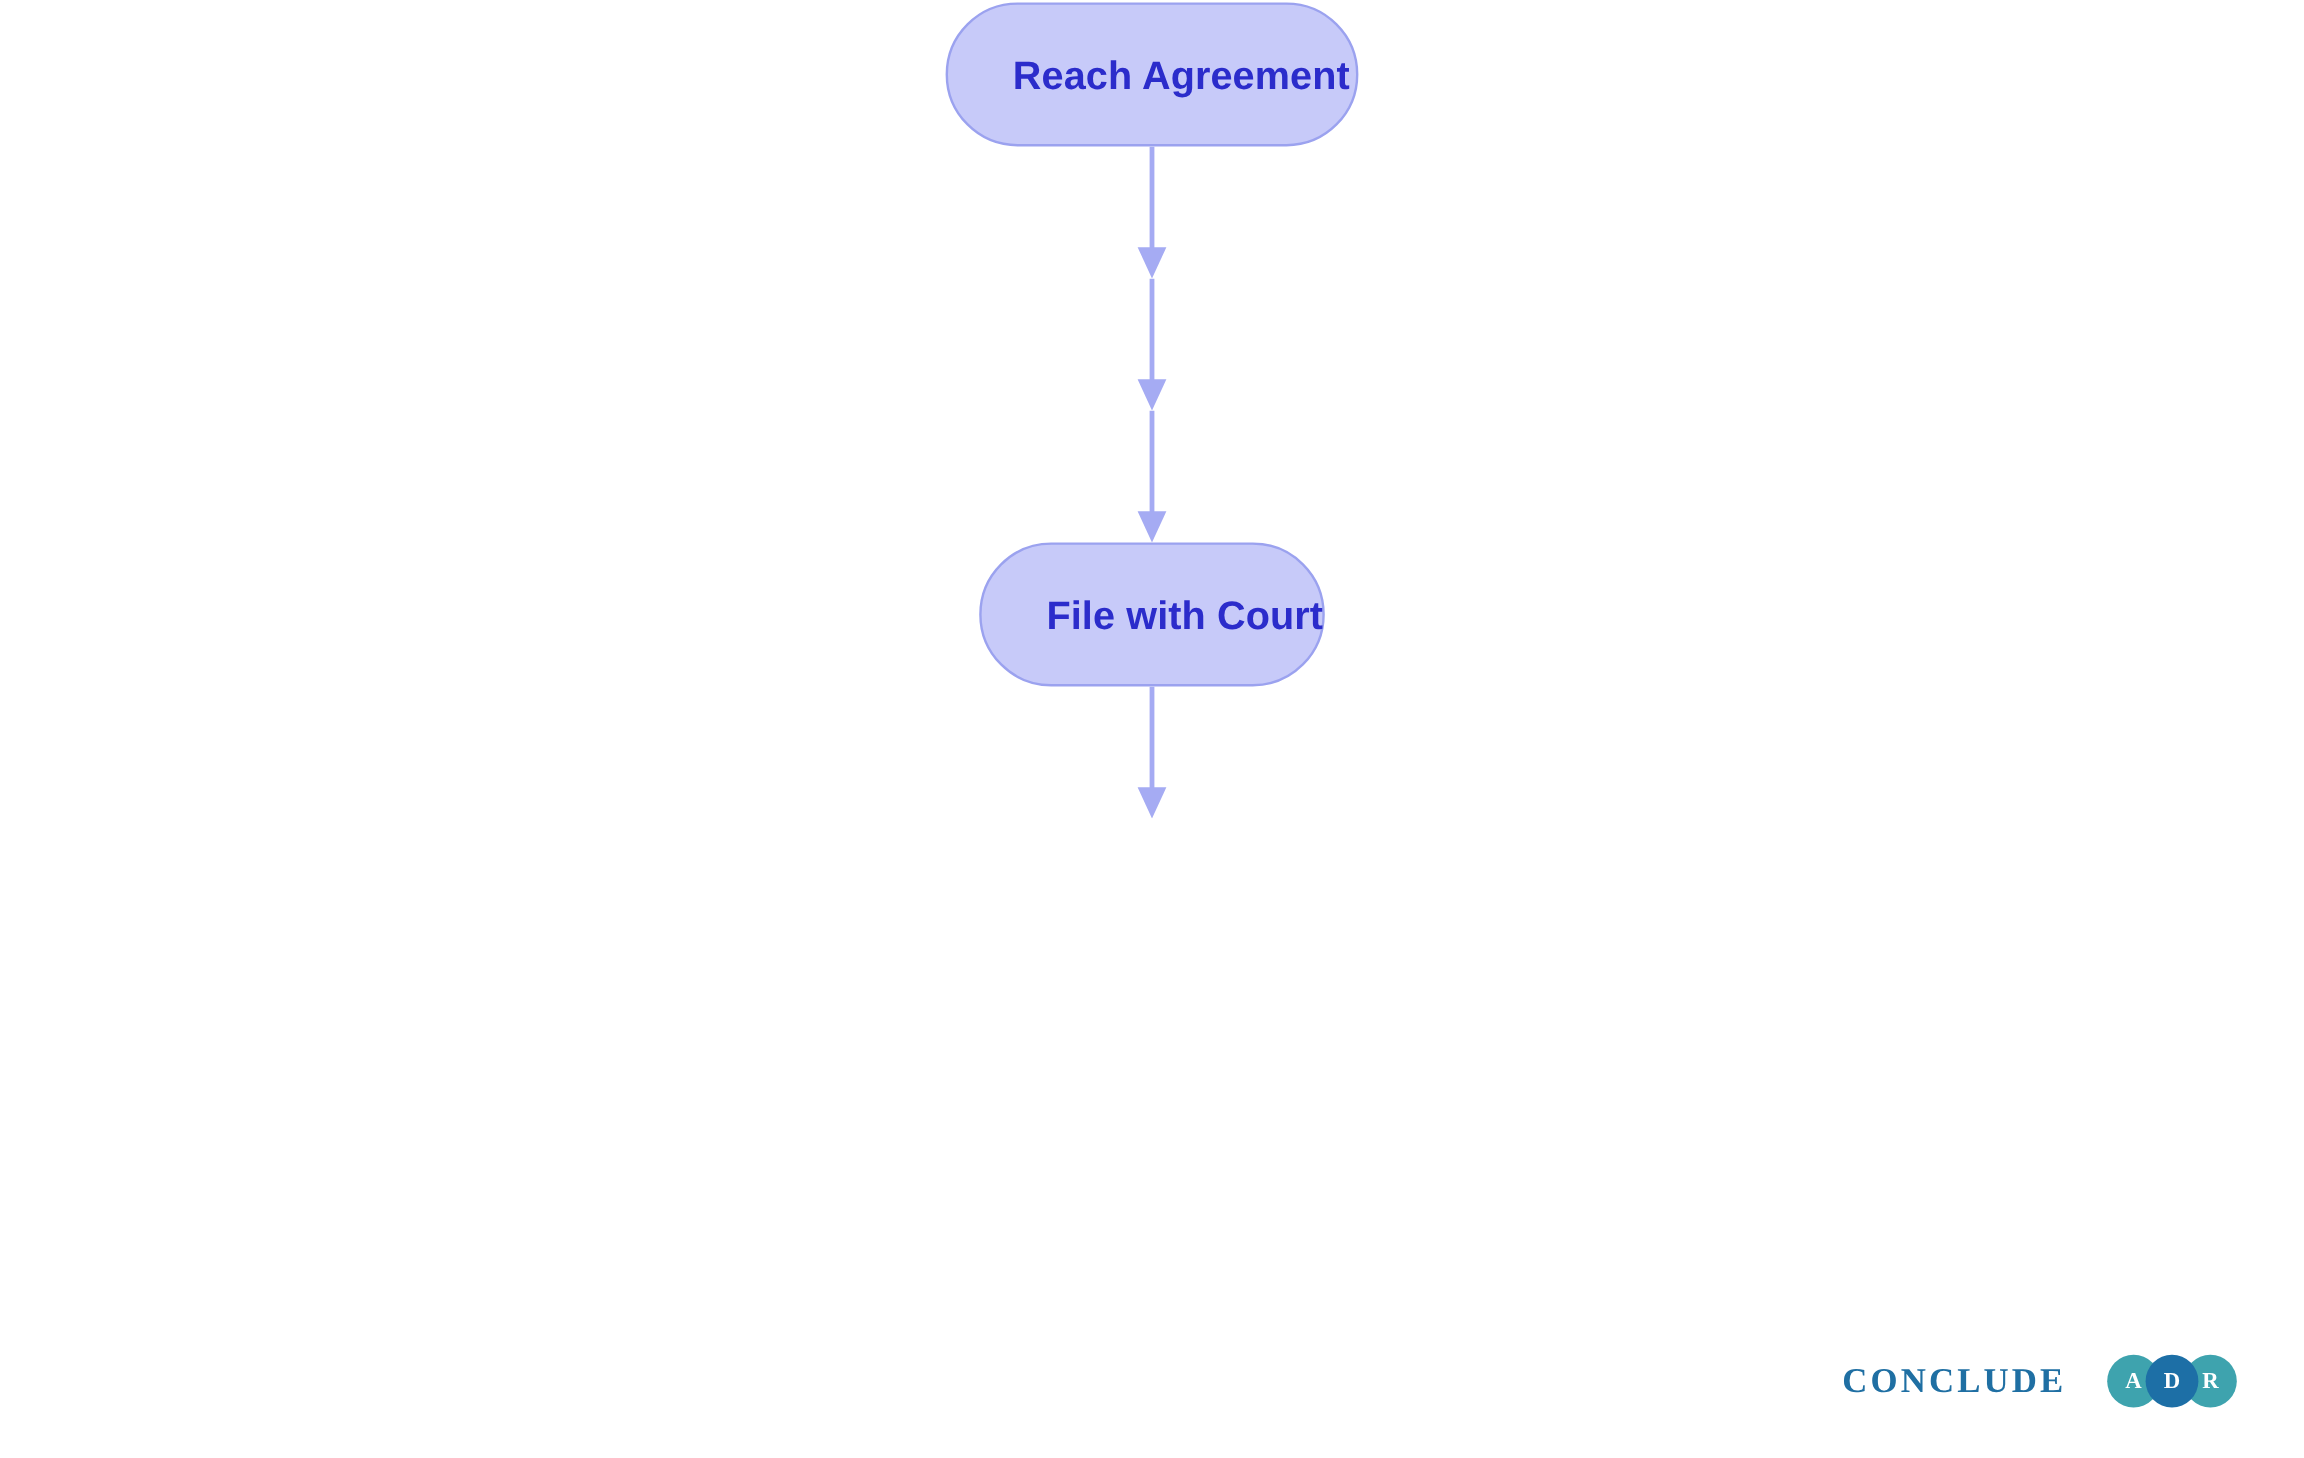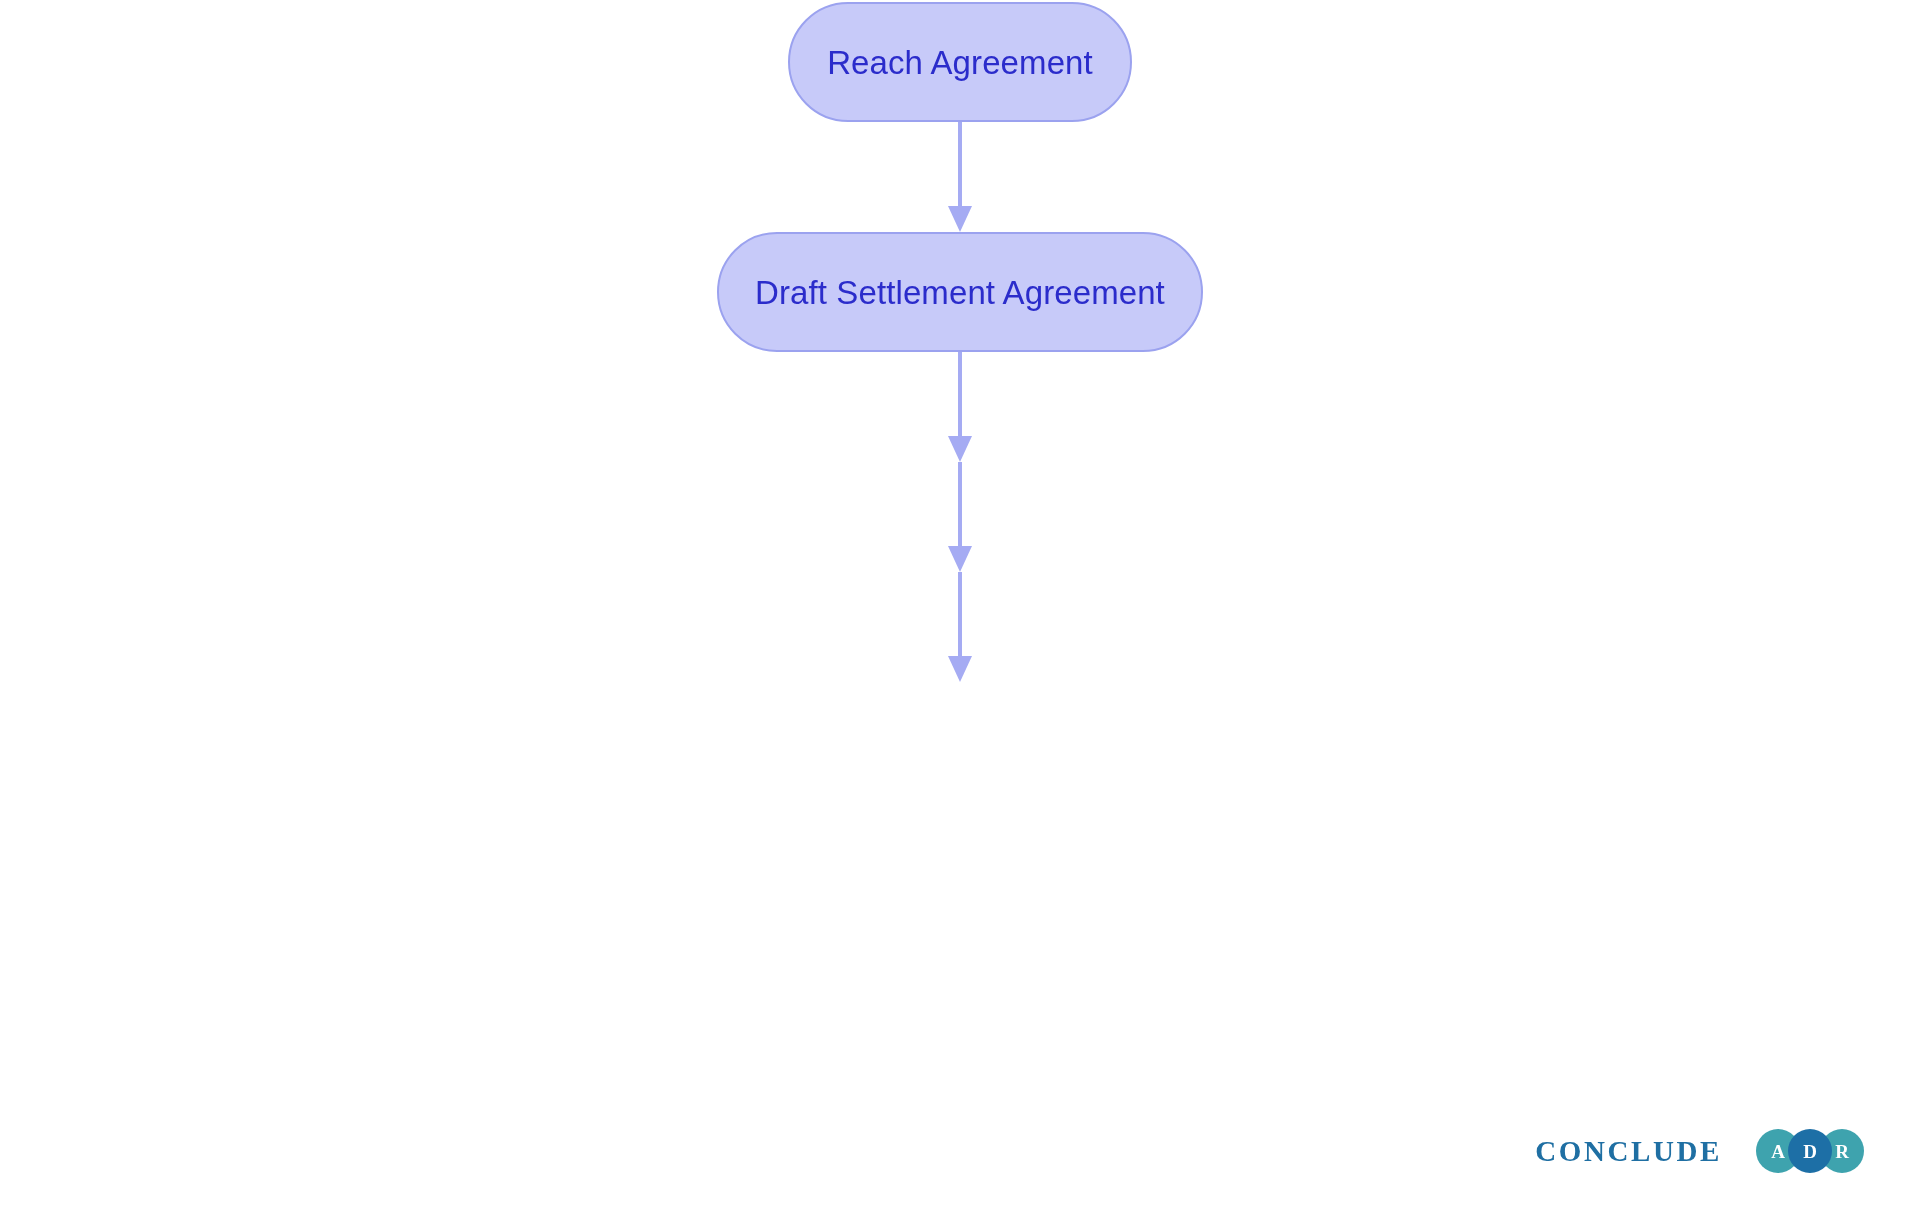--- a/index.html
+++ b/index.html
@@ -35,24 +35,23 @@
   }
 
   .node {
     box-sizing: border-box;
     background: #c7caf9;
     border: 2px solid #9ba2ef;
     border-radius: 999px;
     height: 120px;
     display: flex;
     align-items: center;
-    justify-content: center;
     color: #2b2ccb;
     font-size: 33px;
-    font-weight: 400;
+    font-weight: 700;
     letter-spacing: 0.1px;
     white-space: nowrap;
     padding: 0 54px;
   }
 
   .node-label {
     display: block;
     line-height: 1;
   }
 
@@ -128,35 +127,35 @@
 
     <div class="node n-1">
       <span class="node-label">Reach Agreement</span>
     </div>
 
     <svg class="connector" viewBox="0 0 30 110">
       <line class="stem" x1="15" y1="0" x2="15" y2="88"></line>
       <polygon class="head" points="3,84 27,84 15,110"></polygon>
     </svg>
 
-    <div class="node n-2">
-      <span class="node-label">Draft Settlement Agreement</span>
-    </div>
 
     <svg class="connector" viewBox="0 0 30 110">
       <line class="stem" x1="15" y1="0" x2="15" y2="88"></line>
       <polygon class="head" points="3,84 27,84 15,110"></polygon>
     </svg>
 
 
     <svg class="connector" viewBox="0 0 30 110">
       <line class="stem" x1="15" y1="0" x2="15" y2="88"></line>
       <polygon class="head" points="3,84 27,84 15,110"></polygon>
     </svg>
 
+    <div class="node n-4">
+      <span class="node-label">File with Court</span>
+    </div>
 
     <svg class="connector" viewBox="0 0 30 110">
       <line class="stem" x1="15" y1="0" x2="15" y2="88"></line>
       <polygon class="head" points="3,84 27,84 15,110"></polygon>
     </svg>
 
 
   </div>
 
   <div class="logo">

